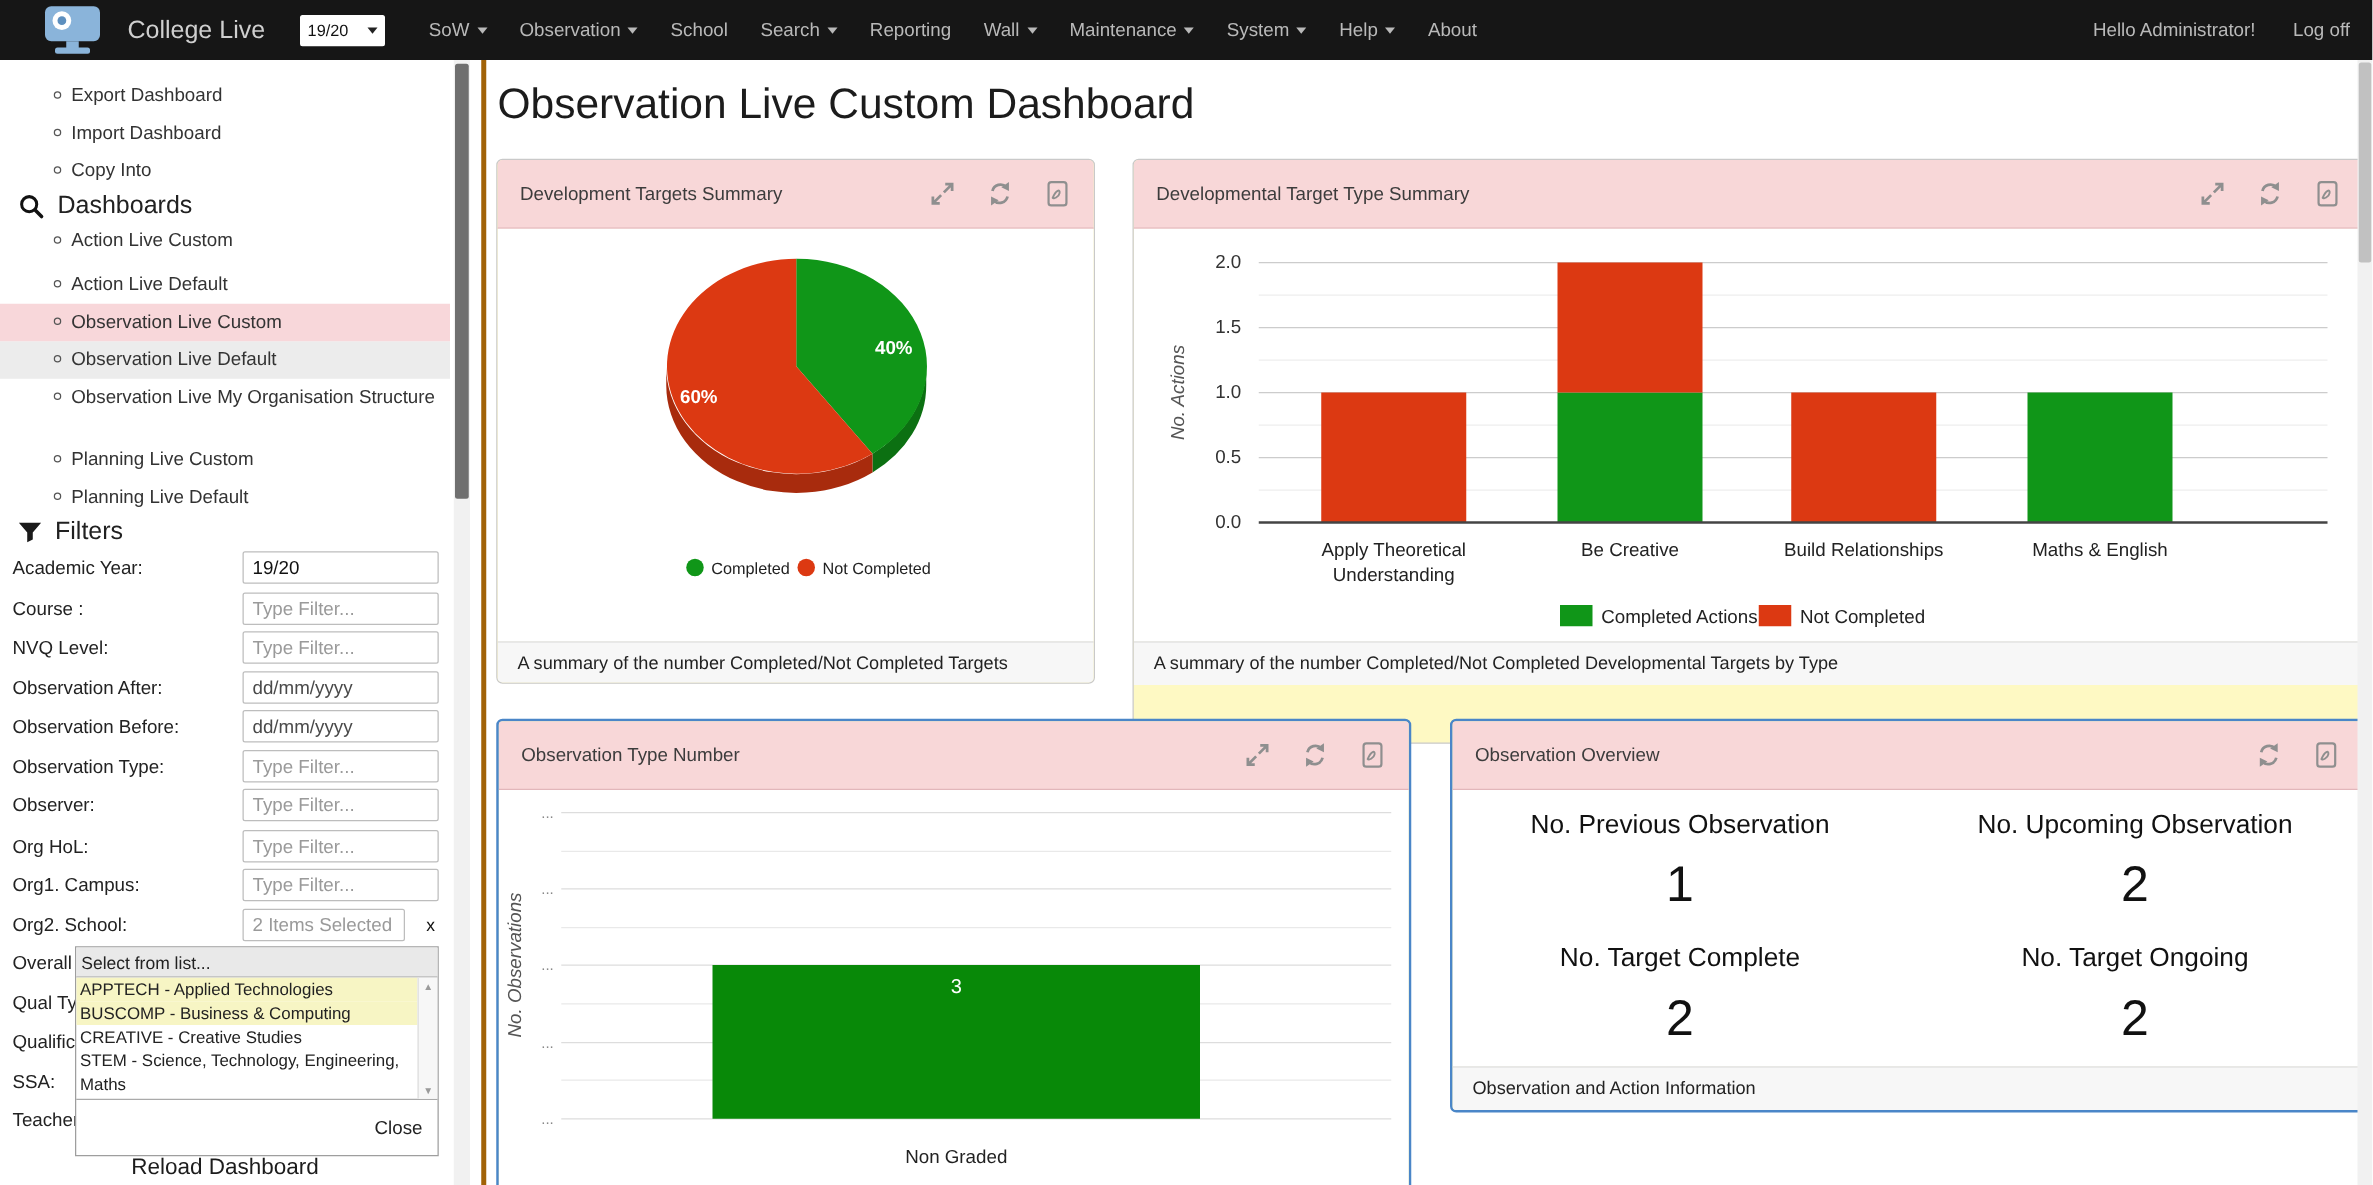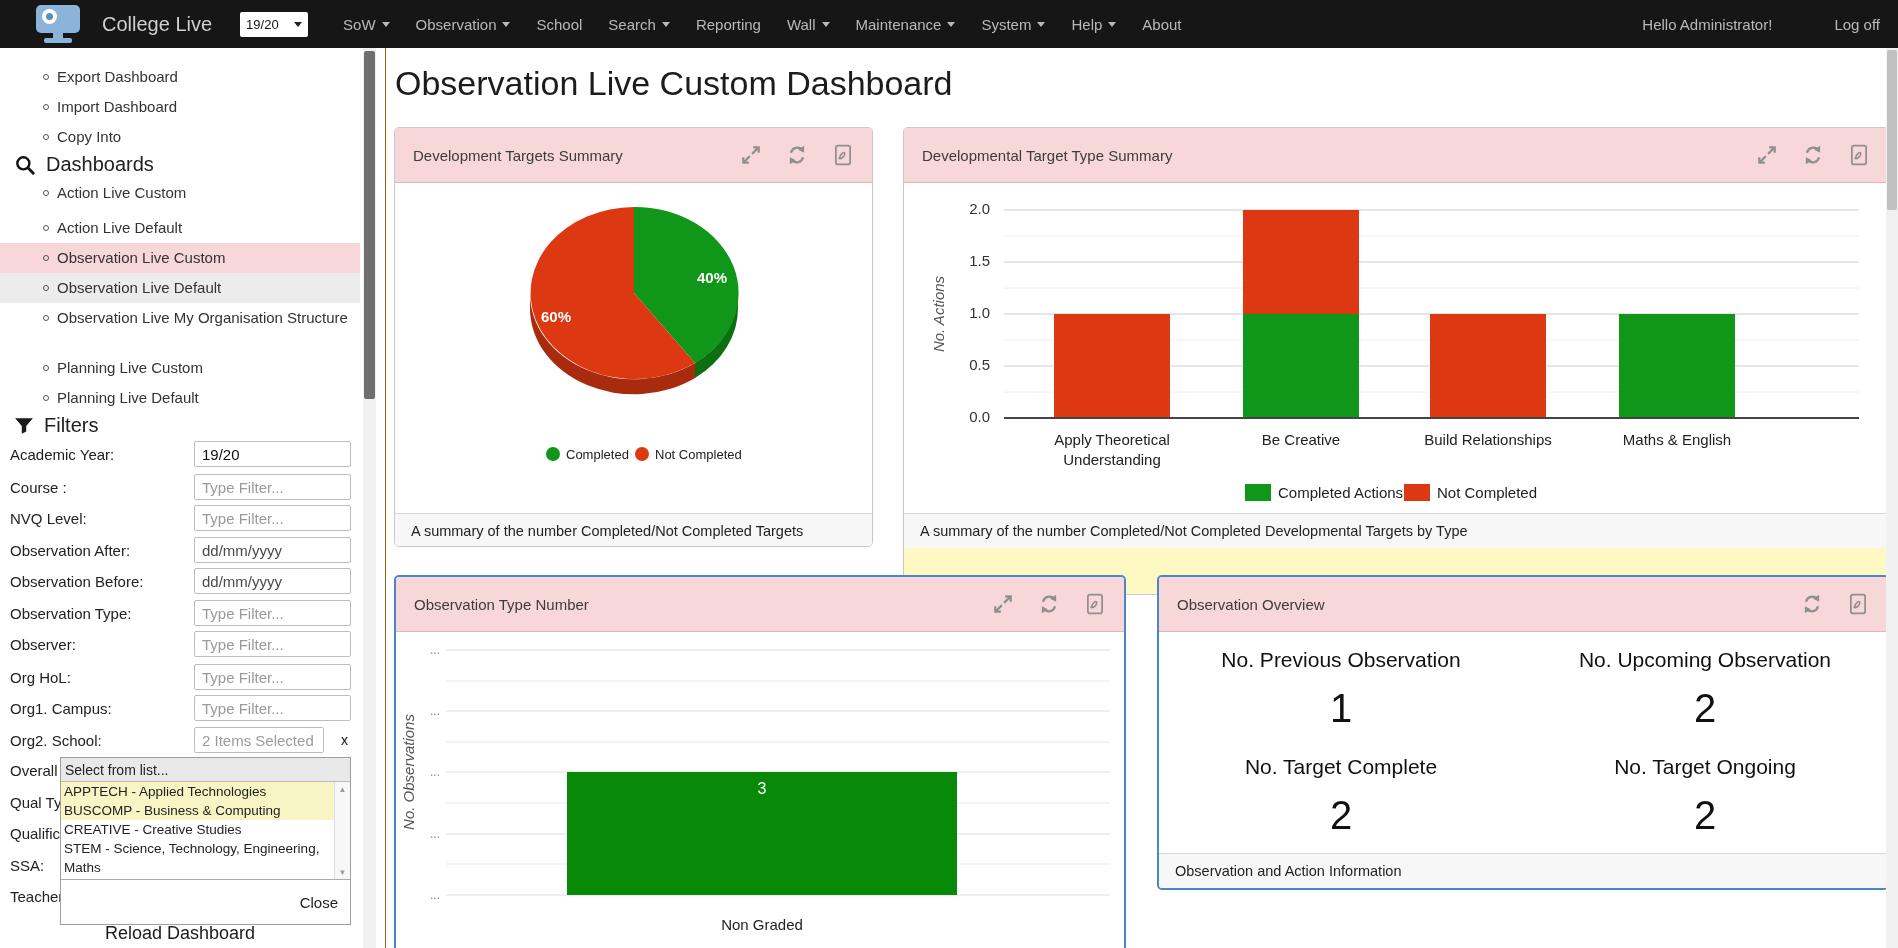--- a/index.html
+++ b/index.html
@@ -17,21 +17,21 @@
   .logo .neck { position:absolute; left:17px; top:28px; width:10px; height:6px; background:#8ab4da; }
   .logo .base { position:absolute; left:8px; top:33px; width:28px; height:5px; background:#8ab4da; border-radius:2px; }
   .brand { color:#cfcfcf; font-size:20px; margin-left:22px; white-space:nowrap; }
   .year-select { margin-left:28px; width:68px; height:25px; background:#fff; color:#111;
     font-size:13px; display:flex; align-items:center; padding:0 6px; border-radius:2px; cursor:pointer; }
   .year-select .txt { flex:1; }
   .caret { display:inline-block; width:0; height:0; border-left:4px solid transparent;
     border-right:4px solid transparent; border-top:5px solid currentColor; margin-left:6px; }
   .nav-items { display:flex; align-items:center; margin-left:22px; }
   .nav-item { padding:12px 13px; height:48px; display:flex; align-items:center; cursor:pointer; white-space:nowrap; }
-  .nav-right { margin-left:auto; display:flex; align-items:flex-end;gap:32px; }
+  .nav-right { margin-left:auto; display:flex; align-items:flex-end; }
   .nav-greeting { margin-right:30px; white-space:nowrap; }
   .nav-logoff { margin-right:18px; cursor:pointer; white-space:nowrap; }
 
   
   .sidebar { position:absolute; left:0; top:48px; width:385px; height:900px; background:#fff; }
   .side-row { position:absolute; left:0; width:360px; height:30px; line-height:30px; font-size:15px;
     color:#333; cursor:pointer; white-space:nowrap; }
   .side-row .bullet { display:inline-block; width:6px; height:6px; border:1.5px solid #555;
     border-radius:50%; margin:0 8px 2px 43px; vertical-align:middle; }
   .side-row.two-line { height:60px; line-height:22px; white-space:normal; padding:4px 10px 0 57px; text-indent:-14px; }
@@ -67,21 +67,21 @@
   .reload-link { position:absolute; left:0; top:875px; width:360px; text-align:center; font-size:18px;
     color:#1c1c1c; cursor:pointer; }
 
   
   .side-scrollbar { position:absolute; left:363px; top:0; width:13px; height:900px; background:#f1f1f1; }
   .side-scrollbar .thumb { position:absolute; left:1px; top:3px; width:11px; height:348px; background:#6f6f6f; border-radius:2px; }
   .page-scrollbar { position:absolute; right:0; top:48px; width:12px; height:900px; background:#f1f1f1; }
   .page-scrollbar .thumb { position:absolute; left:1px; top:2px; width:10px; height:160px; background:#c1c1c1; border-radius:2px; }
 
   
-  .main { position:absolute; left:385px; top:48px; width:1513px; height:900px; background:#fff; border-left:1px solid #a16207; }
+  .main { position:absolute; left:385px; top:48px; width:1513px; height:900px; background:#fff; border-left:4px solid #a16207; }
   .page-title { position:absolute; left:9px; top:16px; font-size:34px; font-weight:400; color:#1c1c1c; }
 
   .panel { position:absolute; background:#fef9c3; border:1px solid #c9c9c9; border-radius:5px; overflow:hidden; }
   .panel.blue { border:2px solid #4a86c8; }
   .panel-head { height:55px; background:#f8d7d8; border-bottom:1px solid #e2b6ba;
     display:flex; align-items:center; padding:0 18px; }
   .panel-title { font-size:15px; color:#3c3c3c; flex:1; }
   .panel-icons { display:flex; align-items:center; gap:24px; }
   .picon { width:22px; height:22px; cursor:pointer; display:inline-flex; }
   .panel-body { position:relative; background:#fff; }

